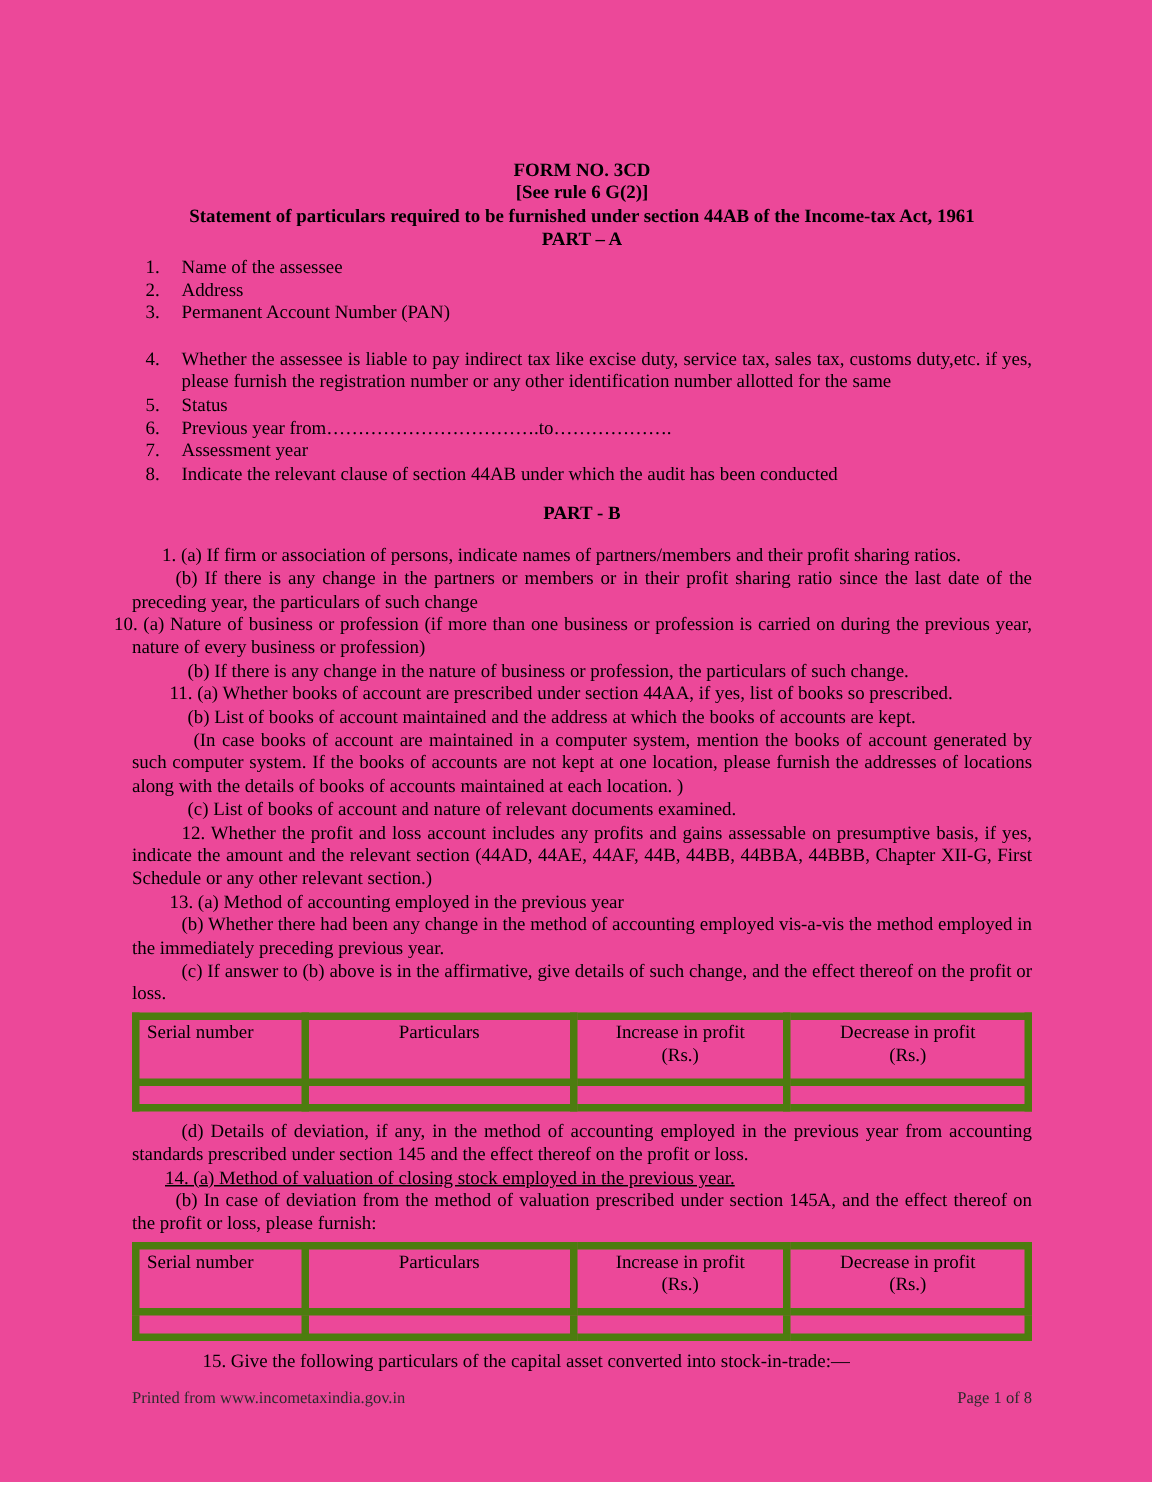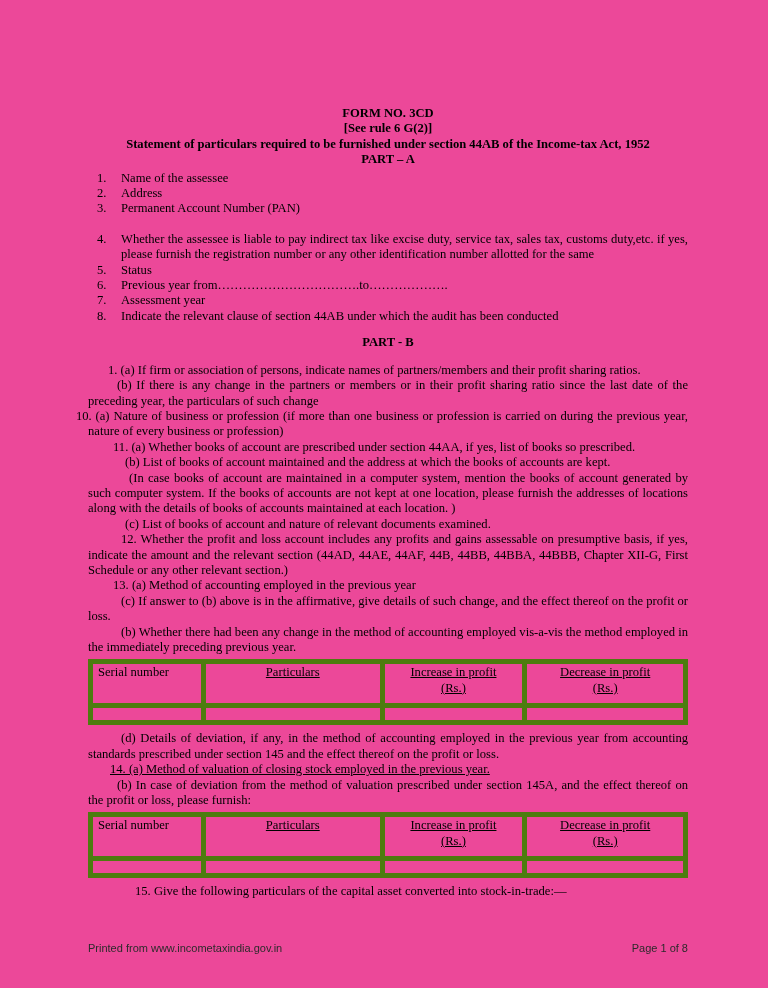--- a/index.html
+++ b/index.html
@@ -53,46 +53,46 @@
     border: 5px solid #4d7c0f;
     vertical-align: top;
     padding: 1px 5px;
     font-size: 12.6px;
   }
   .col1 { width: 19%; }
   .col2 { width: 30%; }
   .col3 { width: 24%; margin-top: 36px; }
   .col4 { width: 27%; }
   tr.hdr td { height: 44px; }
-  tr.hdr .center { text-align: center; text-decoration: underline; }
+  tr.hdr .center { text-align: center; }
   tr.empty-row td { height: 17px; }
 
   
   .footer {
     position: absolute;
     left: 88px;
     right: 80px;
-    bottom: 32px;
+    bottom: 48px;
     display: flex;
     justify-content: space-between;
-    font-family: Liberation Sans, sans-serif;
+    font-family: Liberation Serif, serif;
     font-size: 11px;
     color: #2b2b2b;
   }
 </style>
 </head>
 <body>
 
 <div class="page">
   <div class="content">
 
     <div class="title-block">
       <div class="tc b">FORM NO. 3CD</div>
       <div class="tc b">[See rule 6 G(2)]</div>
-      <div class="tc b">Statement of particulars required to be furnished under section 44AB of the Income-tax Act, 1952</div>
+      <div class="tc b">Statement of particulars required to be furnished under section 44AB of the Income-tax Act, 1961</div>
       <div class="tc b">PART – A</div>
     </div>
 
     <div class="part-a">
       <div class="pa-row">
         <span class="pa-num">1.</span>
         <span class="pa-text">Name of the assessee</span>
       </div>
       <div class="pa-row">
         <span class="pa-num">2.</span>
@@ -123,28 +123,29 @@
         <span class="pa-text">Indicate the relevant clause of section 44AB under which the audit has been  conducted</span>
       </div>
     </div>
 
     <div class="tc b part-b-heading">PART - B</div>
 
     <div class="part-b">
       <p class="clause ind20">1. (a) If firm or association of persons, indicate names of partners/members and their profit sharing ratios.</p>
       <p class="clause ind29">(b) If there is any change in the partners or members or in their profit sharing ratio since the last date of the preceding year, the particulars of such change</p>
       <p class="clause hang-10a">10. (a) Nature of business or profession (if more than one business or profession is carried on during the previous year, nature of every business or profession)</p>
+      <p class="clause ind37">(b) If there is any change in the nature of business or profession, the particulars of such change.</p>
       <p class="clause ind25">11. (a) Whether books of account are prescribed under section 44AA, if yes, list of books so prescribed.</p>
       <p class="clause ind37">(b) List of  books of account maintained and the address at which the books of accounts are kept.</p>
       <p class="clause ind41">(In case books of account are maintained in a computer system, mention the books of account generated by such computer system. If the books of accounts are not kept at one location, please furnish the addresses of locations along with the details of books of accounts maintained at each location. )</p>
       <p class="clause ind37">(c) List of books of account and nature of relevant documents examined.</p>
       <p class="clause c12-style">12. Whether the profit and loss account includes any profits and gains assessable on presumptive basis, if yes, indicate the amount and the relevant section (44AD, 44AE, 44AF, 44B, 44BB, 44BBA, 44BBB, Chapter XII-G, First Schedule or any other relevant section.)</p>
       <p class="clause ind25">13. (a) Method of accounting employed  in the previous year</p>
+      <p class="clause ind33">(b)  Whether there had been any change in the method of accounting employed vis-a-vis the method employed in the immediately preceding previous year.</p>
       <p class="clause ind33">(c)  If answer to (b) above is in the affirmative, give details of such change, and the effect thereof on the profit or loss.</p>
-      <p class="clause ind33">(b)  Whether there had been any change in the method of accounting employed vis-a-vis the method employed in the immediately preceding previous year.</p>
 
       <table class="form-table">
         <tbody>
             <tr class="hdr">
           <td class="col1">Serial number</td>
           <td class="col2 center">Particulars</td>
           <td class="col3 center">
             <div>Increase in profit</div>
             <div>(Rs.)</div>
           </td>

